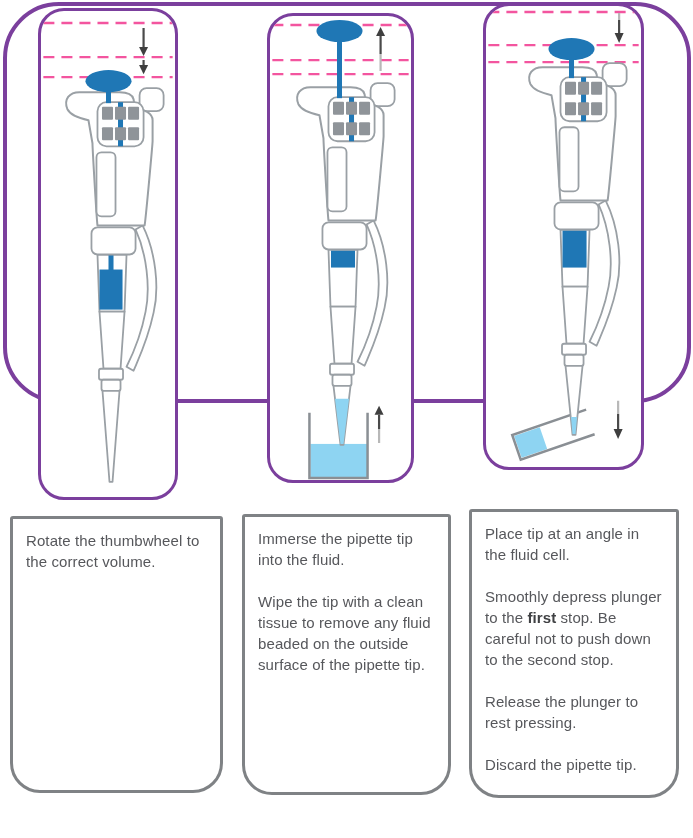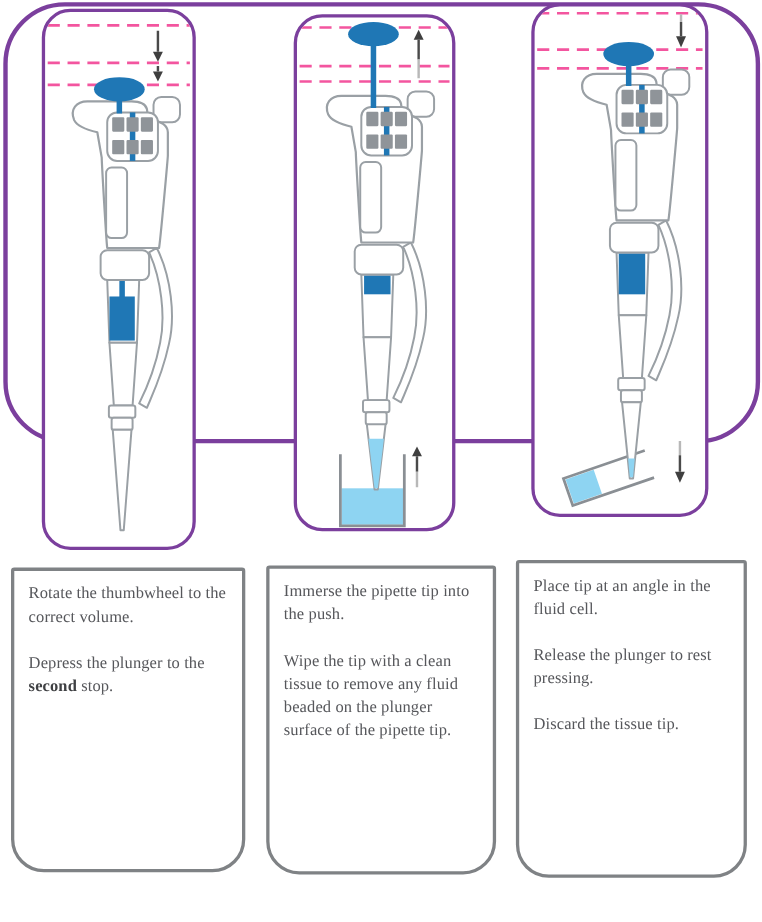--- a/index.html
+++ b/index.html
@@ -1,17 +1,17 @@
 <!DOCTYPE html>
 <html style="--purple: #7b3f9d; --blue: #1f77b5; --pink: #f3559f; --fluid: #8ed4f2; --outline: #9aa0a5; --boxborder: #7f8285; --text: #56575b;"><head>
 <meta charset="utf-8">
 <style>
   html,body{margin:0;padding:0;background:#fff;}
   #stage{position:relative;width:693px;height:838px;background:#fff;overflow:hidden;
-         font-family:Liberation Serif, serif;}
+         font-family:Liberation Sans, sans-serif;}
   .bigrect{position:absolute;left:3px;top:2px;width:688px;height:401px;box-sizing:border-box;
            border:4px solid var(--purple);border-radius:56px;background:#fff;}
   .panel{position:absolute;box-sizing:border-box;border:3.5px solid var(--purple);
          border-radius:26px;background:#fff;overflow:hidden;}
   .panel svg{display:block;width:100%;height:100%;}
   #panel1{left:38px;top:8px;width:140px;height:492px;}
   #panel2{left:267px;top:13px;width:147px;height:470px;}
   #panel3{left:483px;top:3px;width:161px;height:467px;}
   .ibox{position:absolute;box-sizing:border-box;border:3.5px solid var(--boxborder);
         border-radius:3px 3px 30px 30px;background:#fff;padding:11px 13px 0 13px;
@@ -177,25 +177,25 @@
         </g>
         <rect class="outline thin" x="60" y="61" width="19" height="64" rx="5"></rect>
         <rect class="blue" x="69.5" y="-17" width="5" height="29"></rect>
         <ellipse class="blue" cx="72" cy="-17" rx="23" ry="11"></ellipse>
       </g>
     </svg>
   </div>
 
   <div class="ibox" id="ibox1">
       <p><span>Rotate the thumbwheel to the correct volume.</span></p>
-      <p><span>Depress the plunger to the </span><b>second</b><span> stop.</span></p>
     </div>
   <div class="ibox" id="ibox2">
-      <p><span>Immerse the pipette tip into the push.</span></p>
-      <p><span>Wipe the tip with a clean tissue to remove any fluid beaded on the plunger surface of the pipette tip.</span></p>
+      <p><span>Immerse the pipette tip into the fluid.</span></p>
+      <p><span>Wipe the tip with a clean tissue to remove any fluid beaded on the outside surface of the pipette tip.</span></p>
     </div>
   <div class="ibox" id="ibox3">
       <p><span>Place tip at an angle in the fluid cell.</span></p>
+      <p><span>Smoothly depress plunger to the </span><b>first</b><span> stop. Be careful not to push down to the second stop.</span></p>
       <p><span>Release the plunger to rest pressing.</span></p>
-      <p><span>Discard the tissue tip.</span></p>
+      <p><span>Discard the pipette tip.</span></p>
     </div>
 
 </div>
 
 </body></html>

